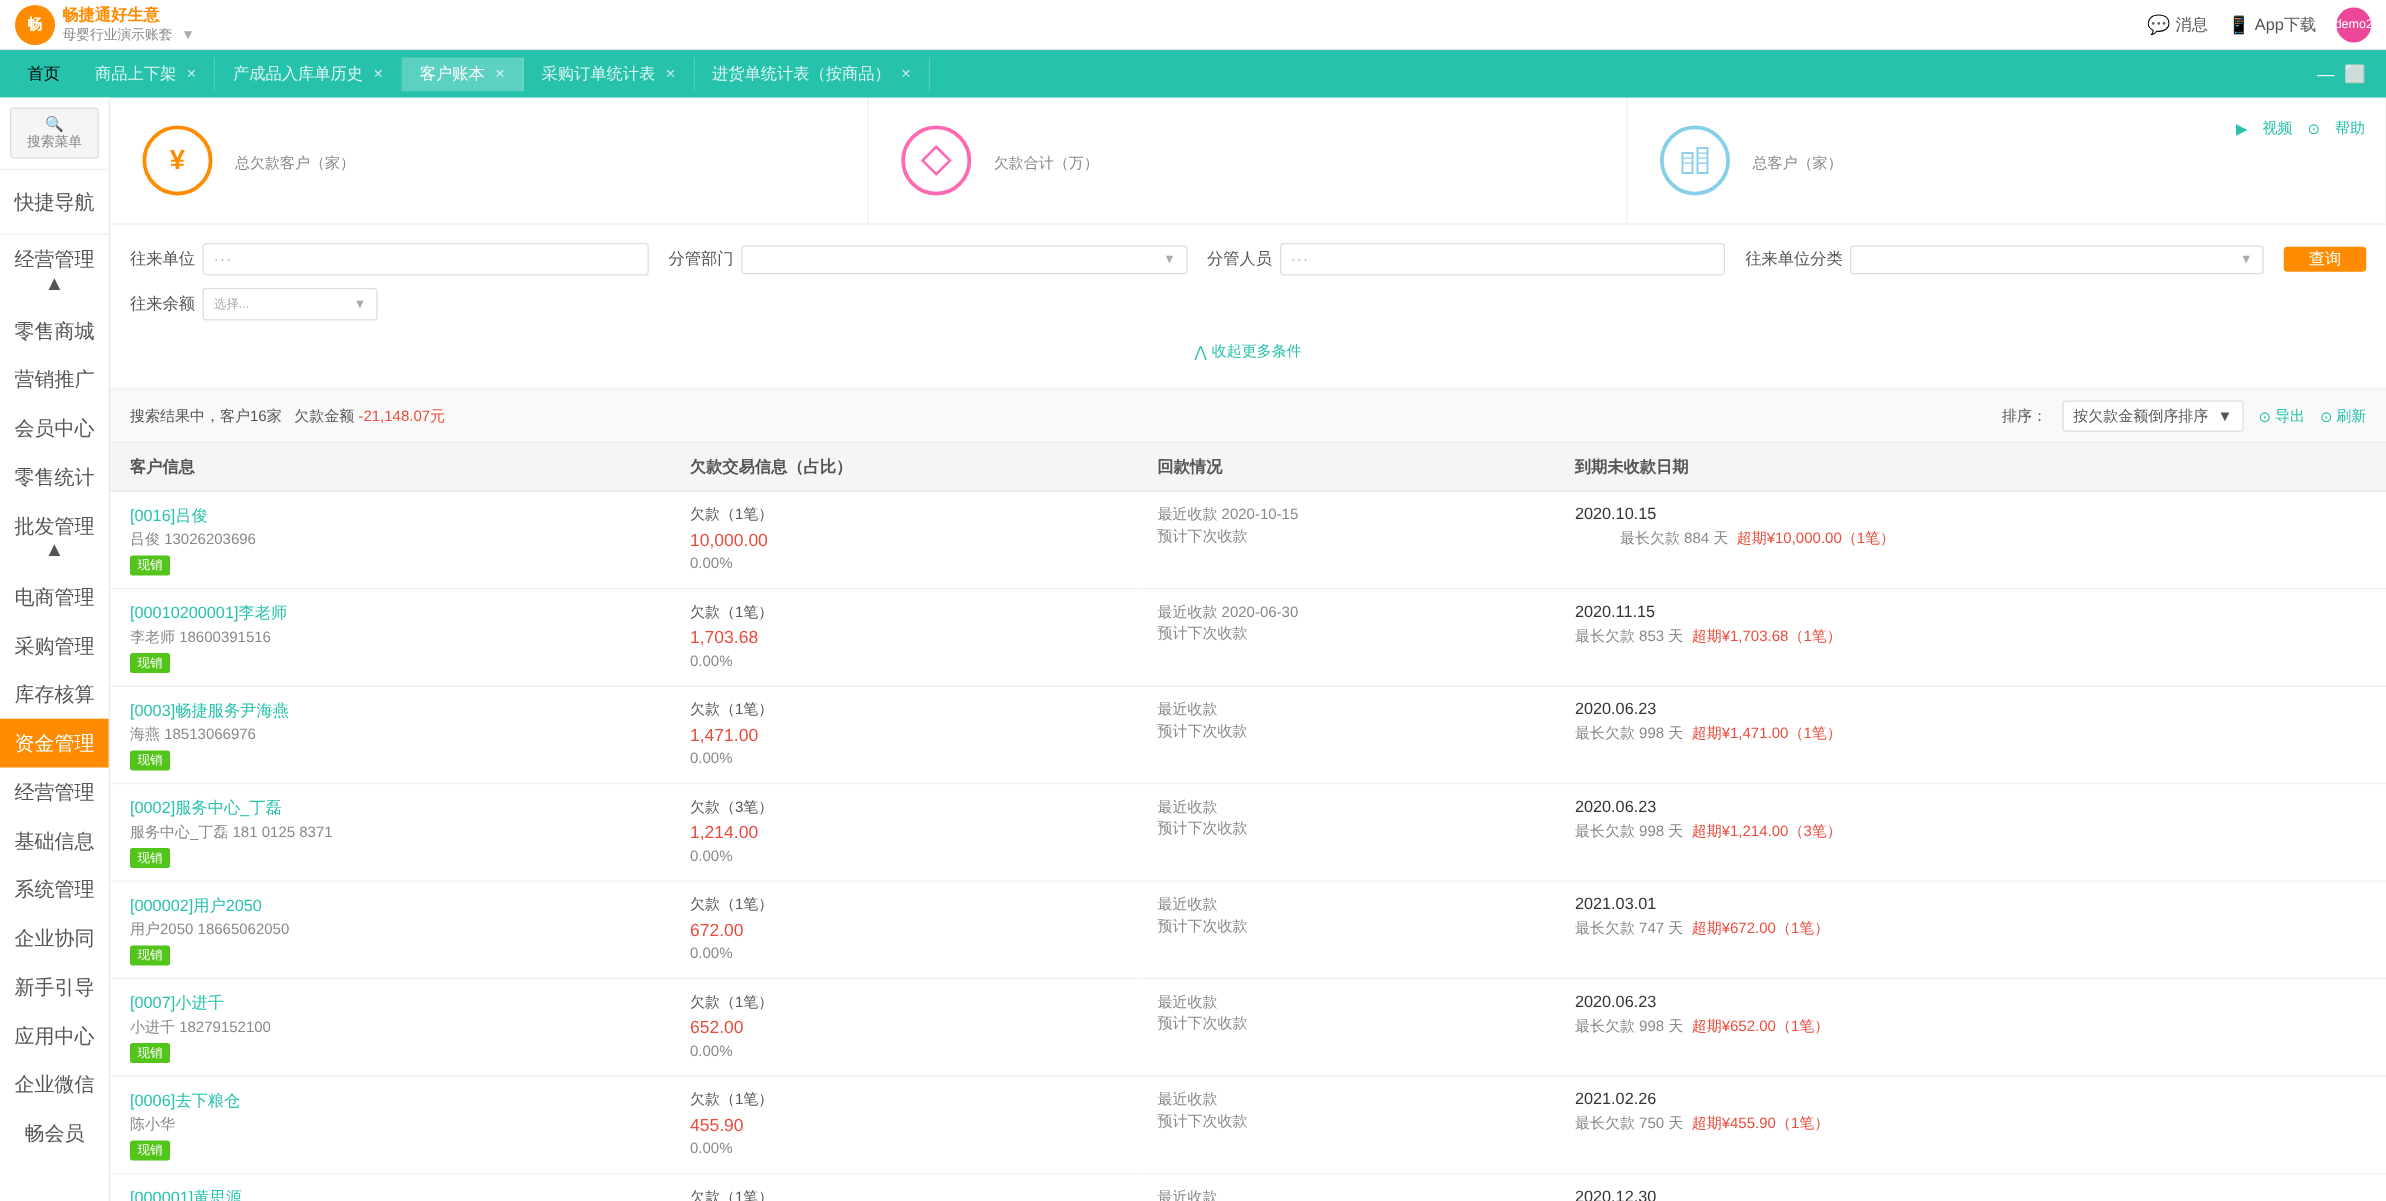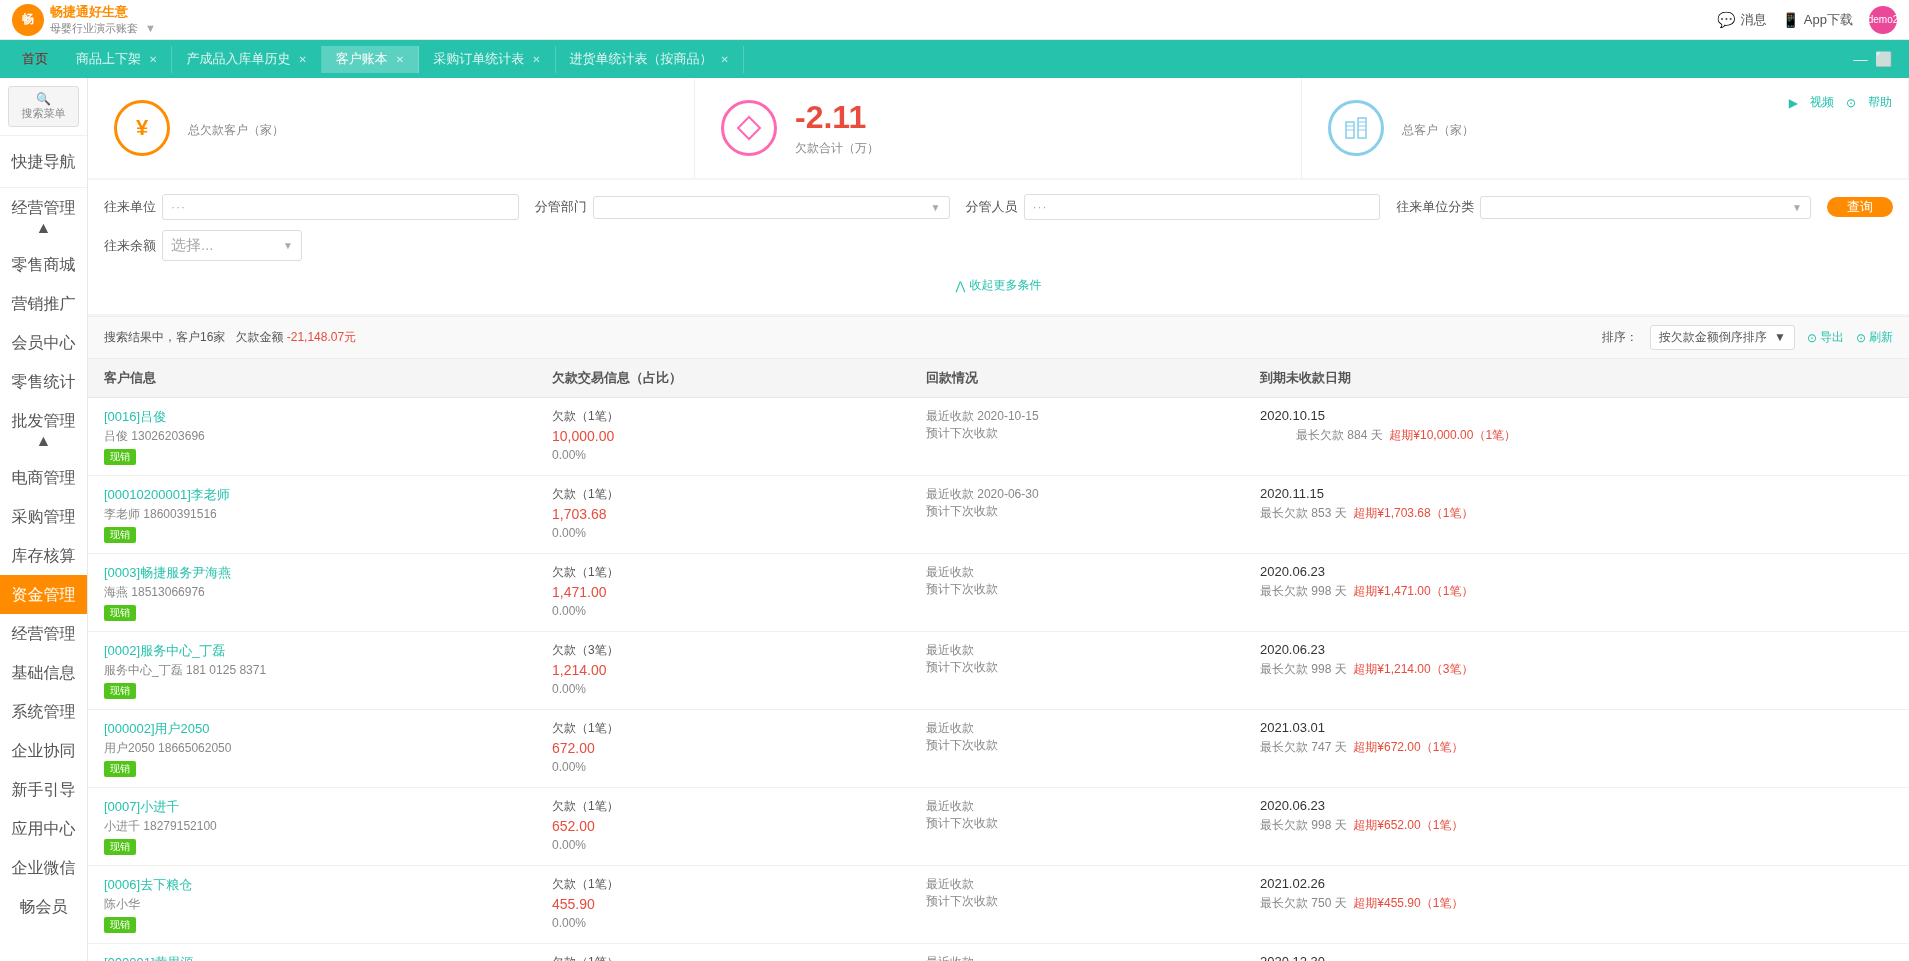--- a/index.html
+++ b/index.html
@@ -13,21 +13,21 @@
     .logo-icon { width: 32px; height: 32px; background: #ff8c00; border-radius: 50%; display: flex; align-items: center; justify-content: center; color: white; font-size: 12px; font-weight: bold; }
     .top-bar-right { display: flex; align-items: center; gap: 16px; }
     .top-bar-btn { display: flex; align-items: center; gap: 4px; font-size: 13px; color: #555; cursor: pointer; }
     .user-avatar { width: 28px; height: 28px; border-radius: 50%; background: #ec4899; display: flex; align-items: center; justify-content: center; color: white; font-size: 11px; }
 
     
     .nav-tabs { display: flex; align-items: center; background: #26c2ac; height: 38px; padding: 0 8px; }
     .nav-tab { display: flex; align-items: center; gap: 4px; padding: 0 14px; height: 27px; font-size: 13px; color: rgba(255,255,255,0.85); cursor: pointer; border-right: 1px solid rgba(255,255,255,0.2); }
     .nav-tab.active { background: rgba(255,255,255,0.25); color: #fff; font-weight: 500; }
     .nav-tab-close { font-size: 10px; color: rgba(255,255,255,0.7); cursor: pointer; margin-left: 4px; }
-    .nav-home { padding: 0 14px; color: #7f1d1d; font-size: 13px; cursor: pointer; }
+    .nav-home { padding: 0 14px; color: #000000; font-size: 13px; cursor: pointer; }
     .nav-spacer { flex: 1; }
     .nav-actions { display: flex; align-items: center; gap: 8px; color: rgba(255,255,255,0.9); padding: 0 8px; }
 
     
     .main-layout { display: flex; flex: 1; overflow: hidden; }
     .sidebar { width: 88px; background: #fff; border-right: 1px solid #e8e8e8; display: flex; flex-direction: column; overflow-y: auto; }
     .sidebar-search { padding: 8px; border-bottom: 1px solid #f0f0f0; }
     .sidebar-search-btn { width: 100%; padding: 5px; background: #f5f5f5; border: 1px solid #ddd; border-radius: 3px; font-size: 12px; color: #666; cursor: pointer; text-align: center; }
     .sidebar-quick-nav { padding: 6px 0; border-bottom: 1px solid #f0f0f0; }
     .sidebar-item { padding: 8px 4px; text-align: center; font-size: 12px; color: #555; cursor: pointer; }
@@ -54,21 +54,21 @@
 
     
     .filter-section { background: #fff; padding: 14px 16px; margin-bottom: 2px; }
     .filter-row { display: flex; align-items: center; gap: 16px; margin-bottom: 10px; flex-wrap: wrap; }
     .filter-item { display: flex; align-items: center; gap: 6px; flex: 1; min-width: 200px; }
     .filter-label { font-size: 13px; color: #555; white-space: nowrap; }
     .filter-input-with-dots { flex: 1; border: 1px solid #ddd; border-radius: 3px; padding: 5px 8px; font-size: 12px; display: flex; justify-content: space-between; align-items: center; cursor: pointer; }
     .filter-select { flex: 1; border: 1px solid #ddd; border-radius: 3px; padding: 5px 8px; font-size: 12px; color: #333; background: #fff; display: flex; justify-content: space-between; align-items: center; cursor: pointer; }
     .filter-dots { color: #aaa; letter-spacing: 1px; }
     .filter-arrow { color: #aaa; font-size: 10px; }
-    .btn-query { background: #ff8c00; color: white; border: none; border-radius: 13px; padding: 1px 20px; font-size: 13px; cursor: pointer; }
+    .btn-query { background: #ff8c00; color: white; border: none; border-radius: 3px; padding: 1px 20px; font-size: 13px; cursor: pointer; }
     .collapse-bar { display: flex; justify-content: center; align-items: center; padding: 6px; font-size: 12px; color: #26c2ac; cursor: pointer; gap: 4px; }
 
     
     .results-bar { background: #f9f9f9; padding: 8px 16px; display: flex; align-items: center; justify-content: space-between; border-top: 1px solid #eee; border-bottom: 1px solid #eee; }
     .results-info { font-size: 12px; color: #555; }
     .results-info span.red { color: #e84c3d; }
     .results-actions { display: flex; align-items: center; gap: 12px; font-size: 12px; color: #555; }
     .sort-select { border: 1px solid #ddd; padding: 3px 8px; border-radius: 3px; font-size: 12px; background: #fff; cursor: pointer; }
     .action-btn { display: flex; align-items: center; gap: 3px; color: #26c2ac; cursor: pointer; font-size: 12px; }
 
@@ -245,21 +245,20 @@
 
         <div class="stat-card">
           <div class="stat-icon">
             <div class="stat-icon-circle pink">
               <svg width="30" height="30" viewBox="0 0 30 30">
                 <polygon points="15,4 26,15 15,26 4,15" fill="none" stroke="#ff69b4" stroke-width="2"></polygon>
               </svg>
             </div>
           </div>
           <div class="stat-info">
-            <div class="stat-value red">-2.11</div>
             <div class="stat-label">欠款合计（万）</div>
           </div>
         </div>
 
         <div class="stat-card" style="position:relative;">
           <div class="stat-icon">
             <div class="stat-icon-circle blue">
               <svg width="28" height="28" viewBox="0 0 28 28">
                 <rect x="4" y="8" width="8" height="16" fill="none" stroke="#87ceeb" stroke-width="1.5"></rect>
                 <rect x="16" y="4" width="8" height="20" fill="none" stroke="#87ceeb" stroke-width="1.5"></rect>
@@ -310,21 +309,21 @@
               <span></span>
               <span class="filter-arrow">▼</span>
             </div>
           </div>
           <button class="btn-query">查询</button>
         </div>
         <div class="filter-row">
           <div class="filter-item" style="max-width:220px;">
             <span class="filter-label">往来余额</span>
             <div class="filter-select" style="max-width:140px;">
-              <span style="color:#aaa;font-size:15px;">选择...</span>
+              <span style="color:#aaa;font-size:10px;">选择...</span>
               <span class="filter-arrow">▼</span>
             </div>
           </div>
         </div>
         <div class="collapse-bar">
           <span>⋀</span>
           <span>收起更多条件</span>
         </div>
       </div>
 

